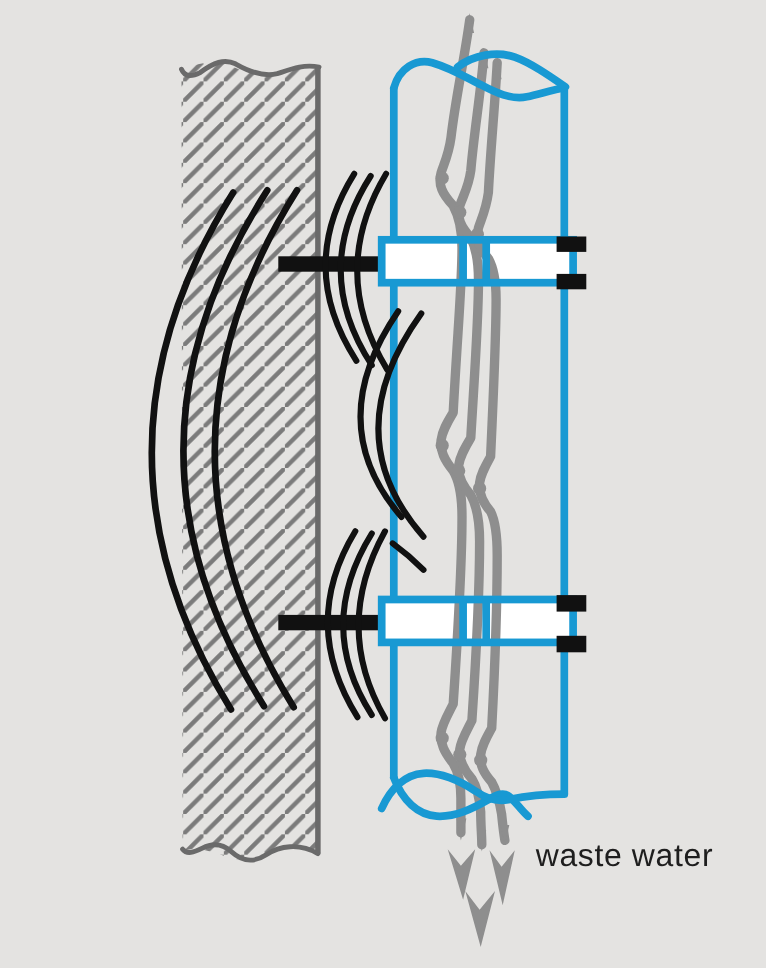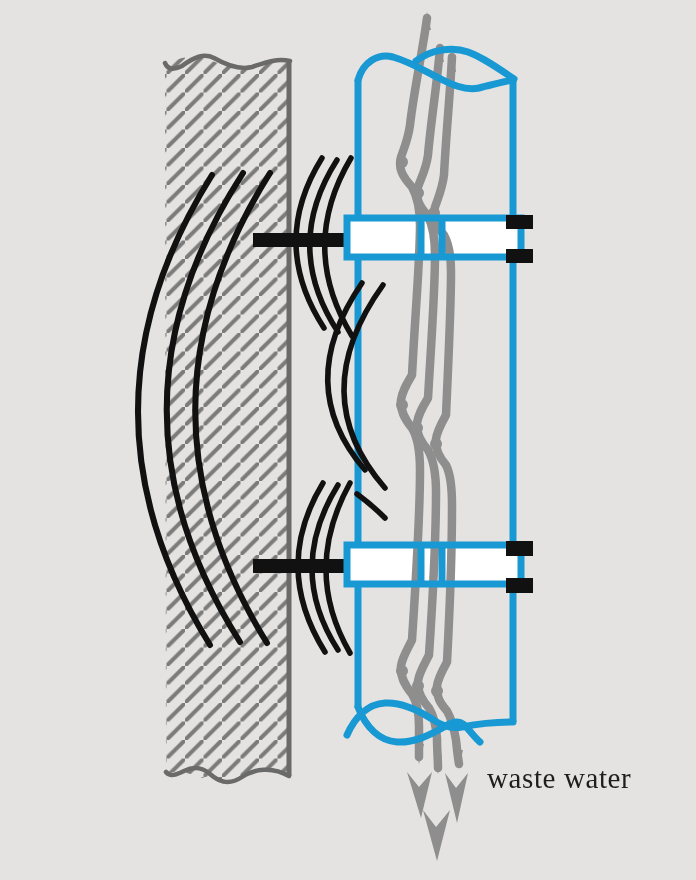--- a/index.html
+++ b/index.html
@@ -5,21 +5,20 @@
   html,body{margin:0;padding:0;}
   body{
     background:var(--background,#e4e3e1);
     font-family:"Liberation Sans","DejaVu Sans",sans-serif;
   }
   .stage{
     position:relative;
     width:664px;height:880px;
     background:var(--background,#e4e3e1);
     overflow:hidden;
-    font-family:Liberation Serif, serif;
   }
   svg{display:block;}
 
   
   .wall-stroke{stroke:var(--wall-edge-gray,#6a6a6a);fill:none;stroke-width:4.5px;stroke-linecap:round;}
   .wall-edge{stroke:var(--wall-edge-gray,#6a6a6a);stroke-width:5px;}
   .hatch-line{stroke:var(--hatch-gray,#7b7b7b);stroke-width:4px;}
 
   
   .arc-big{stroke:var(--sound-black,#111111);fill:none;stroke-width:6px;stroke-linecap:round;}

